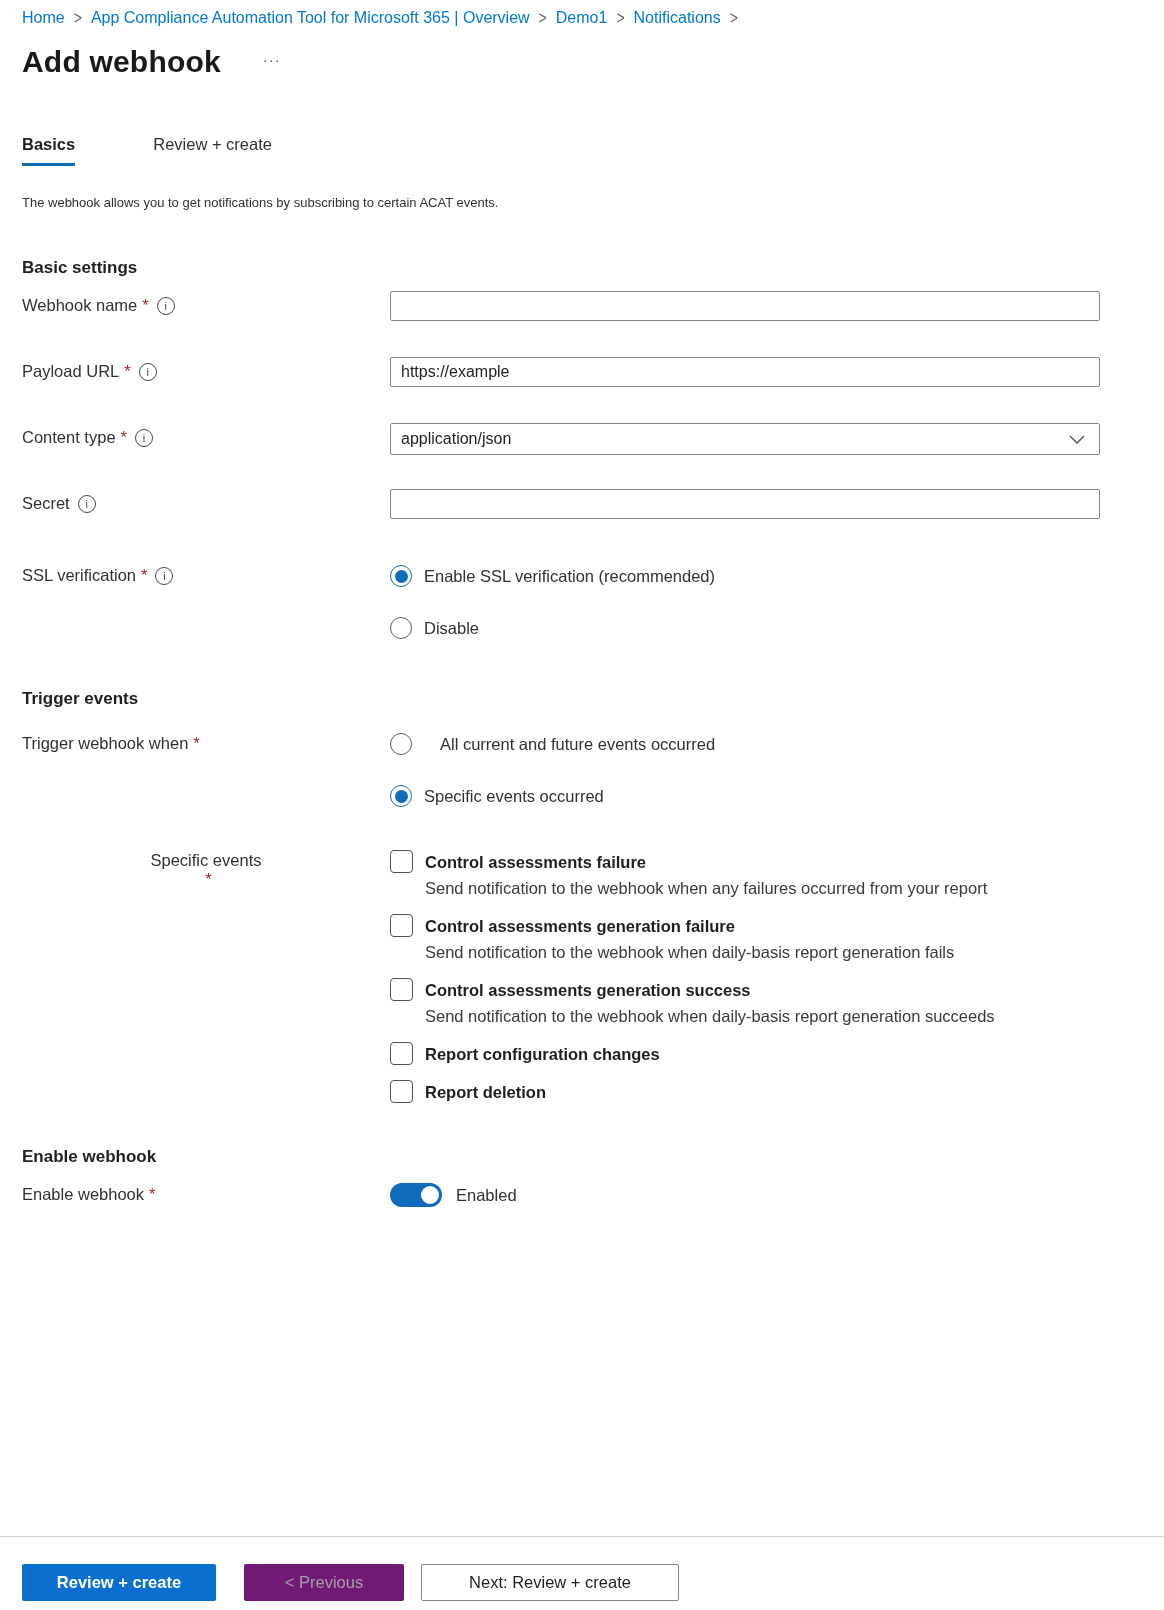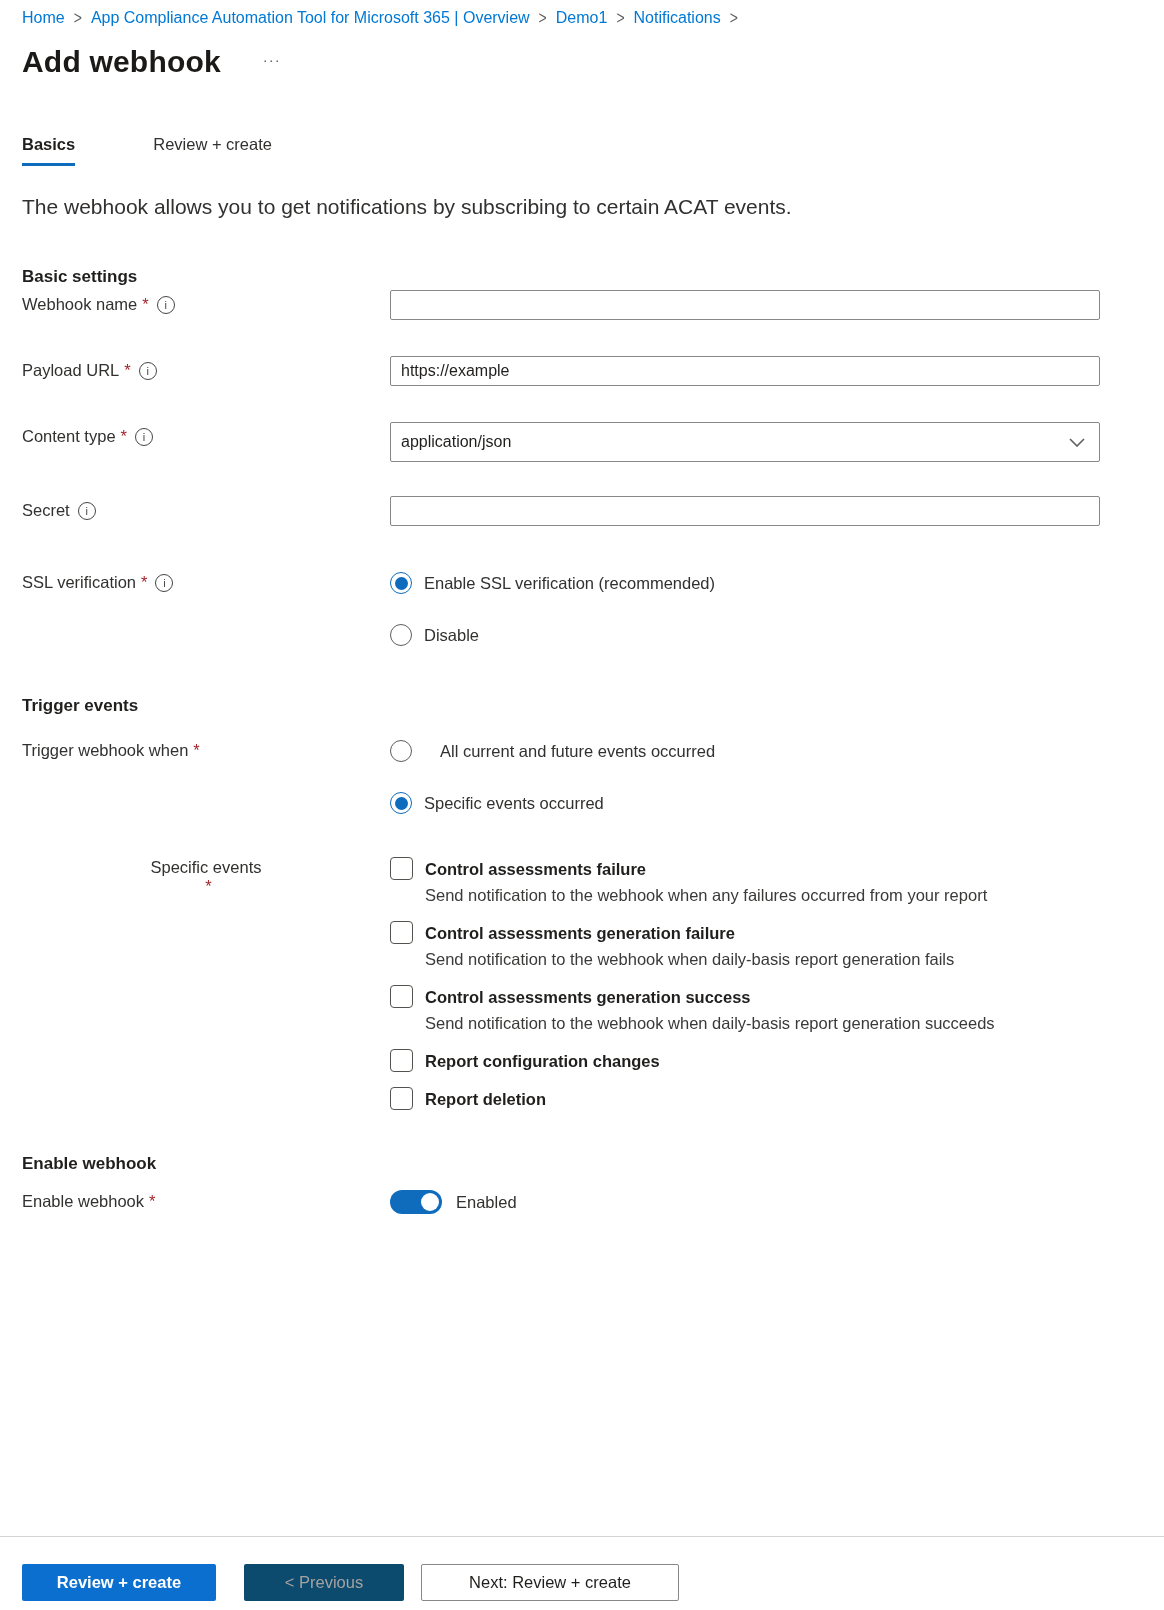--- a/index.html
+++ b/index.html
@@ -27,45 +27,45 @@
   .title-row { display: flex; align-items: flex-start; margin-top: 18px; }
   .page-title { font-size: 30px; font-weight: 700; color: #1b1a19; letter-spacing: 0.2px; }
   .more-btn { margin-left: 42px; color: #605e5c; font-size: 15px; letter-spacing: 1px; cursor: pointer; padding-top: 6px; }
 
   
   .tabs { display: flex; margin-top: 56px; gap: 36px; }
   .tab { font-size: 16.5px; padding-bottom: 9px; cursor: pointer; border-bottom: 3px solid transparent; }
   .tab.active { font-weight: 700; color: #201f1e; border-bottom-color: #0f6cbd; }
   .tab + .tab { margin-left: 42px; color: #323130; }
 
-  .intro { margin-top: 29px; font-size: 21px; color: #323130; }
+  .intro { margin-top: 29px; font-size: 13px; color: #323130; }
 
   .section-heading { margin-top: 48px; font-size: 17px; font-weight: 700; color: #201f1e; }
   .section-heading.tight { margin-top: 46px; }
 
   
-  .form { margin-top: 3px; }
+  .form { margin-top: 13px; }
   .form-row { display: flex; align-items: flex-start; margin-bottom: 36px; }
   .form-row.last { margin-bottom: 0; }
   .form-label { width: 368px; flex: 0 0 368px; padding-top: 5px; font-size: 16.5px; color: #323130; display: flex; align-items: center; }
   .required { color: #a4262c; margin-left: 5px; }
   .info-icon {
     margin-left: 8px; width: 18px; height: 18px; border: 1px solid #484644; border-radius: 50%;
     display: inline-flex; align-items: center; justify-content: center;
     font-size: 11px; color: #484644; cursor: pointer; flex: 0 0 18px;
   }
   .form-control { width: 710px; flex: 0 0 710px; }
 
   input.text-input {
     width: 100%; height: 30px; border: 1px solid #8a8886; border-radius: 2px;
     padding: 0 10px; font-size: 16px; color: #201f1e; outline: none;
     font-family: "Liberation Sans", sans-serif; background: #fff;
   }
   .select-box {
-    width: 100%; height: 40px; border: 1px solid #8a8886; border-radius: 2px;
+    width: 100%; height: 32px; border: 1px solid #8a8886; border-radius: 2px;
     display: flex; align-items: center; justify-content: space-between;
     padding: 0 14px 0 10px; cursor: pointer; background: #fff;
   }
   .select-value { font-size: 16px; color: #201f1e; }
 
   
   .radio-option { display: flex; align-items: center; min-height: 30px; cursor: pointer; }
   .radio-option + .radio-option { margin-top: 22px; }
   .radio {
     width: 22px; height: 22px; border-radius: 50%; border: 1.5px solid #605e5c;
@@ -102,21 +102,21 @@
     position: absolute; left: 0; right: 0; top: 1536px;
     border-top: 1px solid #d6d4d2; padding: 27px 0 0 22px;
     display: flex; align-items: center;
   }
   .btn {
     height: 37px; display: inline-flex; align-items: center; justify-content: center;
     font-size: 16.5px; border-radius: 2px; cursor: pointer; border: 1px solid transparent;
     font-family: "Liberation Sans", sans-serif;
   }
   .btn-primary { background: #0b6fd0; color: #ffffff; font-weight: 700; min-width: 194px; padding: 0 20px; }
-  .btn-disabled { background: #0c4a6e; color: #a5a3a1; min-width: 160px; padding: 0 20px; margin-left: 28px; }
+  .btn-disabled { background: #701a75; color: #a5a3a1; min-width: 160px; padding: 0 20px; margin-left: 28px; }
   .btn-outline { background: #ffffff; color: #201f1e; border: 1px solid #8a8886; min-width: 258px; padding: 0 22px; margin-left: 17px; }
 </style>
 </head>
 <body>
 
 <div class="page">
   <div class="content">
 
     <nav class="breadcrumb">
       <a class="crumb">Home</a>

